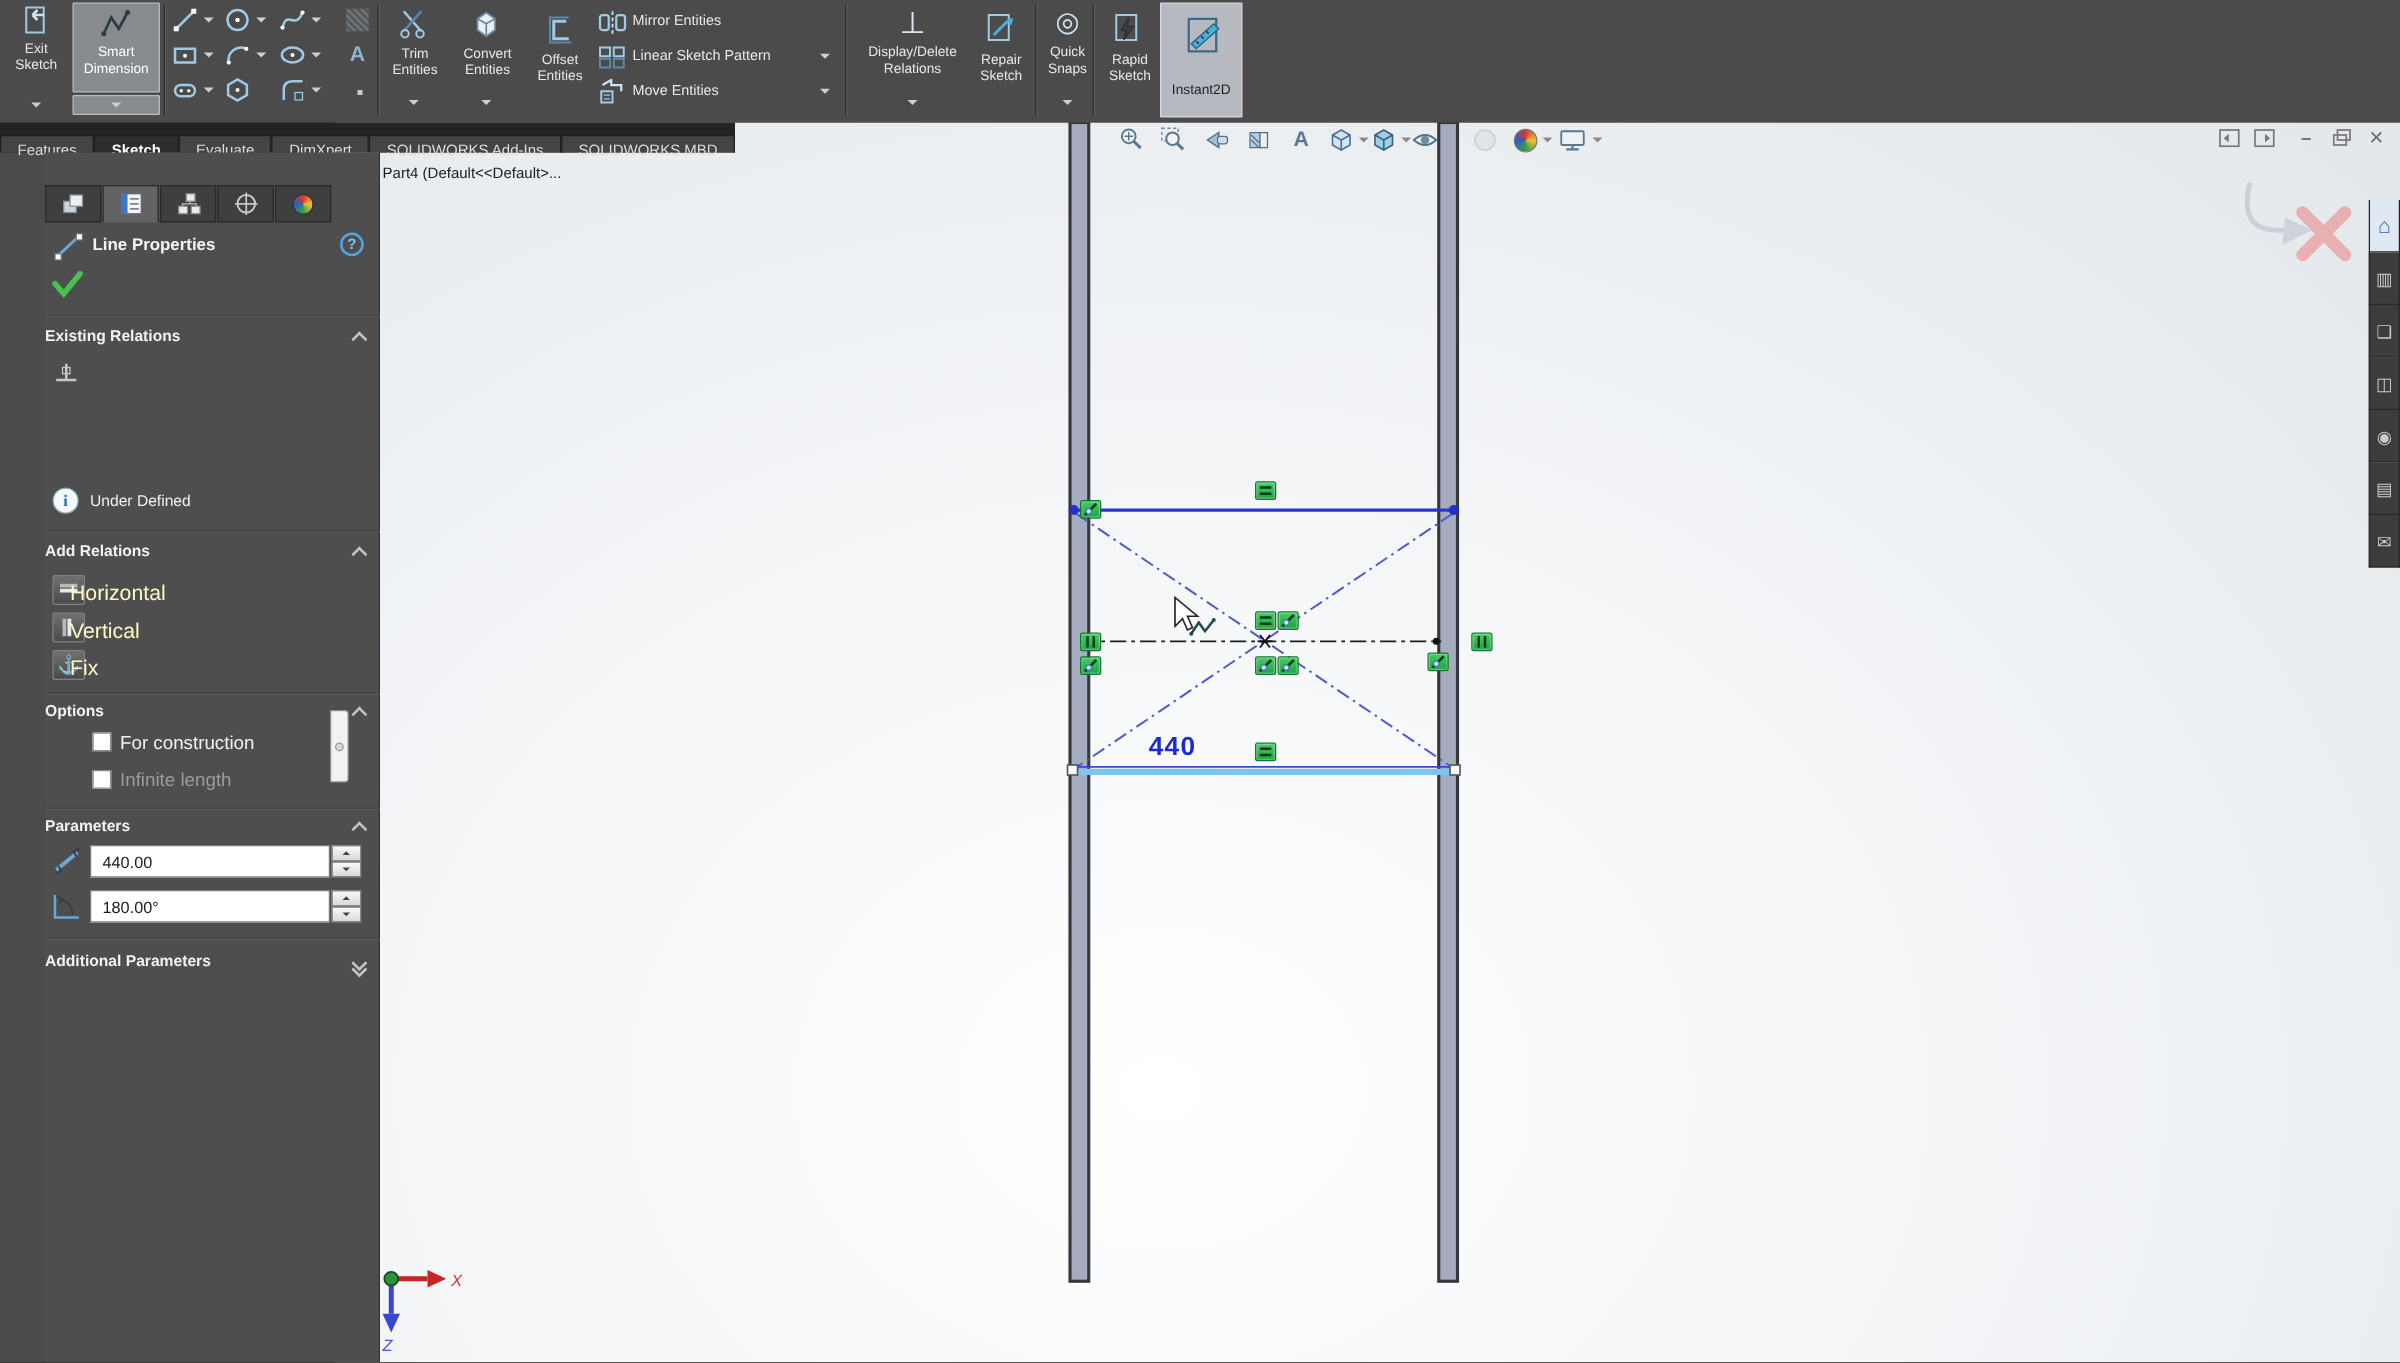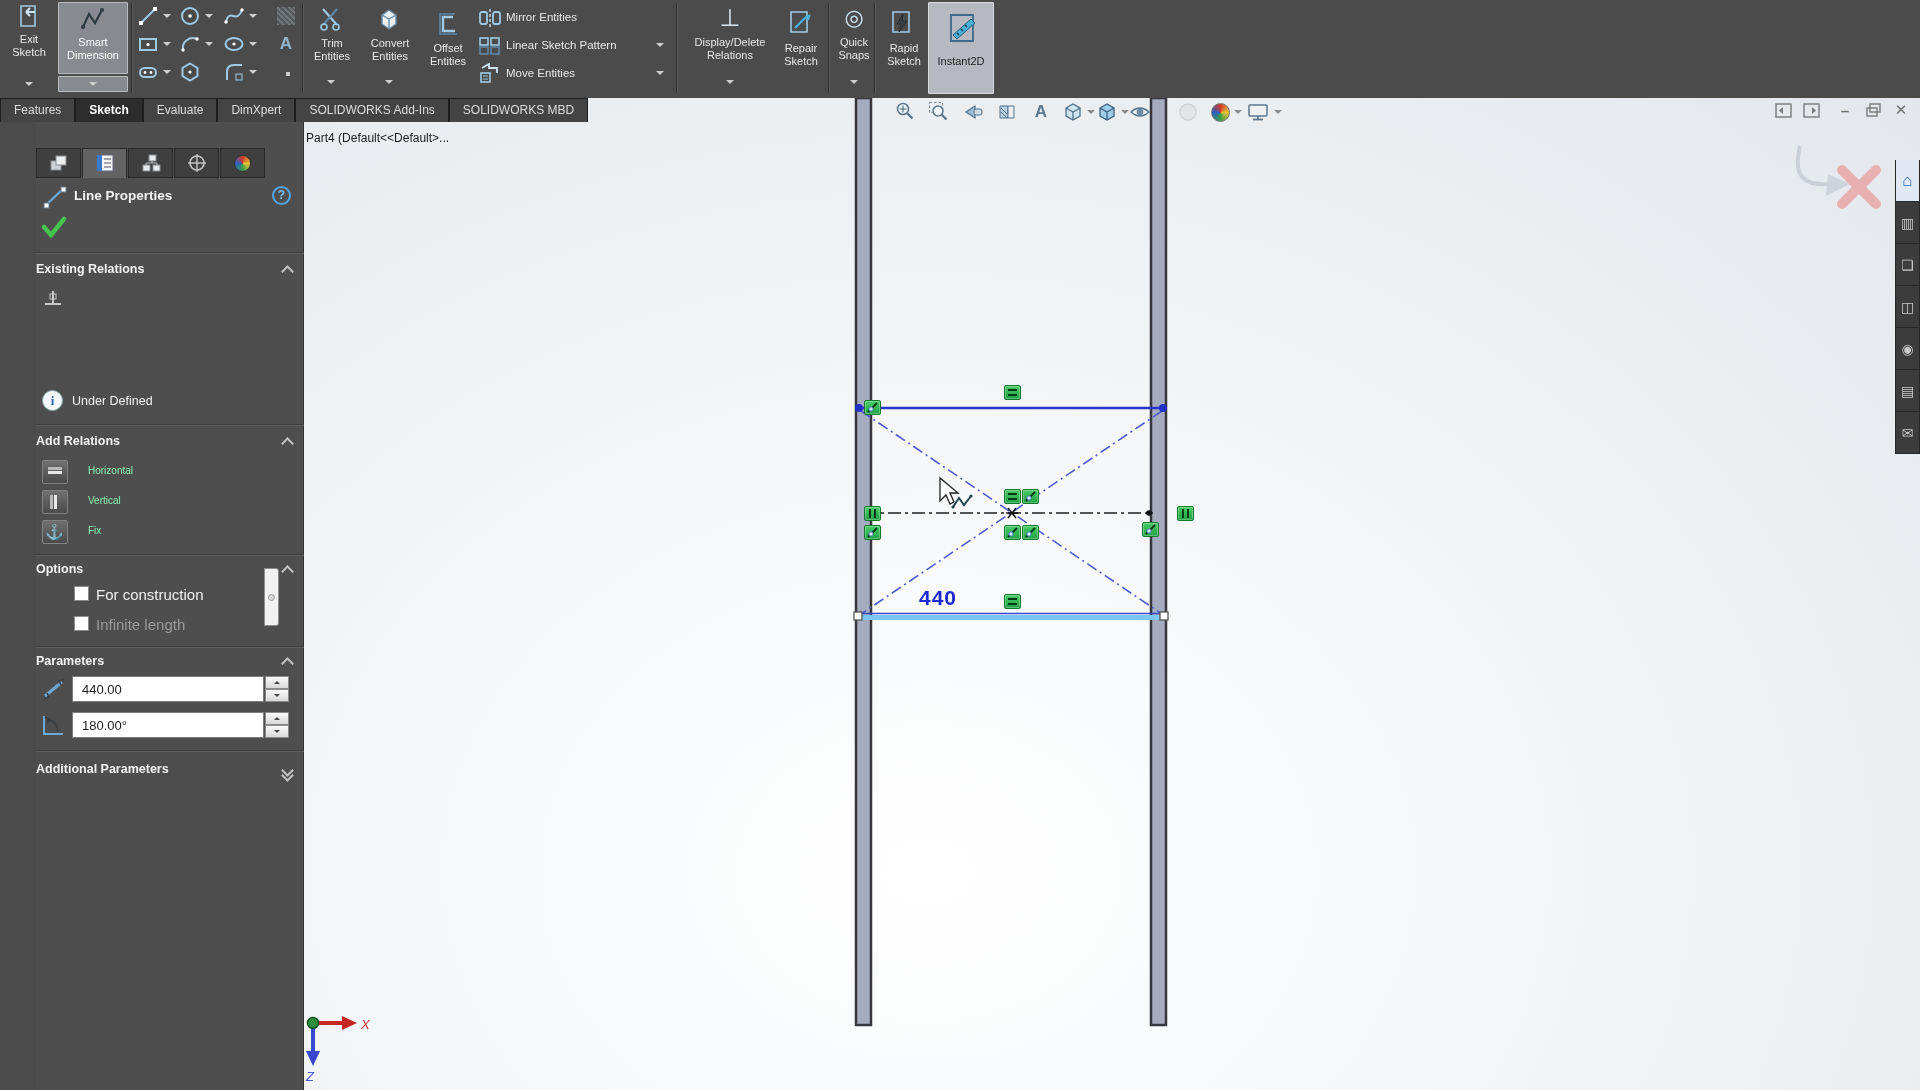--- a/index.html
+++ b/index.html
@@ -16,21 +16,21 @@
   .vsep { position:absolute; top:3px; height:90px; width:1px; background:#2e2e2e; box-shadow:1px 0 0 #5d5d5d; }
   .tool { position:absolute; width:24px; height:24px; display:flex; align-items:center; justify-content:center; }
   .tcaret { position:absolute; width:10px; height:24px; display:flex; align-items:center; justify-content:center; }
   .glabel { position:absolute; color:#e8e8e8; font-size:11px; text-align:center; line-height:12.5px; }
   .rowlbl { position:absolute; color:#e8e8e8; font-size:11.5px; line-height:14px; white-space:nowrap; }
   .selbtn { background:#878b90; border:1px solid #b9bdc2; border-radius:1px; }
   .grayico { opacity:.45; }
 
   
   #tabrow { position:absolute; left:0; top:98px; height:24px; display:flex; background:#242424; z-index:31; }
-  .tab { padding:0 13px; line-height:23px; font-size:12px; color:#dcdcdc; background:#444; border:1px solid #1e1e1e; border-bottom:none; white-space:nowrap; }
+  .tab { padding:0 13px; line-height:23px; font-size:12px; color:#dcdcdc; background:#444; border:1px solid #1e1e1e; border-bottom:none; white-space:nowrap;margin-top:10px; }
   .tab.active { background:#2d2d2d; color:#fff; font-weight:bold; }
 
   
   #viewport { position:absolute; left:268px; top:98px; width:1652px; height:992px;
     background: radial-gradient(ellipse at 40% 78%, #ffffff 0%, #f4f6f8 42%, #e3e7eb 100%); z-index:1; }
 
   
   #panel { position:absolute; left:0; top:122px; width:268px; height:968px; background:#4e4e4e; border-right:1px solid #333; z-index:32;margin-left:36px; }
   .pmtab { position:absolute; top:26px; width:45px; height:30px; background:#3f3f3f; border:1px solid #292929; display:flex; align-items:center; justify-content:center; }
   .pmtab.active { background:#636363; border-bottom-color:#636363; }
@@ -40,21 +40,21 @@
   .chev.down:before { transform:rotate(225deg); top:-1px; }
   .pdiv { position:absolute; left:0; width:268px; height:2px; background:#404040; border-bottom:1px solid #5c5c5c; }
   .cb { position:absolute; left:38px; width:15px; height:15px; background:#fff; border:1px solid #8a8a8a; }
   .cblbl { position:absolute; left:60px; font-size:15px; color:#f0f0f0; }
   .pinput { position:absolute; left:36px; width:192px; height:26px; background:#fff; border:1px solid #7c7c7c; font-family:"Liberation Sans",sans-serif; font-size:13px; color:#1c1c1c; padding:0 0 0 9px; }
   .spin { position:absolute; left:229px; width:24px; height:26px; display:flex; flex-direction:column; }
   .spin div { flex:1; background:linear-gradient(#fafafa,#d8d8d8); border:1px solid #8a8a8a; display:flex; align-items:center; justify-content:center; }
   .spin .u:after { content:""; width:0; height:0; border:3.5px solid transparent; border-bottom-color:#444; border-top-width:0; }
   .spin .d:after { content:""; width:0; height:0; border:3.5px solid transparent; border-top-color:#444; border-bottom-width:0; }
   .relbtn { position:absolute; left:6px; width:26px; height:24px; background:linear-gradient(#707070,#4a4a4a); border:1px solid #828282; border-radius:2px; display:flex; align-items:center; justify-content:center; }
-  .rellbl { position:absolute; left:52px; font-size:10px; color:#86efac; }
+  .rellbl { position:absolute; left:20px; font-size:17px; color:#fef9c3; }
 
   
   .rel { position:absolute; width:17px; height:15px; background:linear-gradient(#48cc66,#1fa344); border:1px solid #0e7a2a; border-radius:2px; display:flex; align-items:center; justify-content:center; z-index:10; box-shadow:inset 0 0 0 1px rgba(255,255,255,.28); }
   .rel-h { width:9px; height:7px; border-top:2px solid #073a14; border-bottom:2px solid #073a14; }
   .rel-v { height:9px; width:7px; border-left:2px solid #073a14; border-right:2px solid #073a14; }
 
   
   .hico { position:absolute; top:100px; width:24px; height:24px; z-index:12; display:flex; align-items:center; justify-content:center; }
   .hcaret { position:absolute; top:110px; width:0; height:0; border:4px solid transparent; border-top-color:#8a8a8a; border-bottom-width:0; z-index:12; }
   .wbtn { position:absolute; top:100px; z-index:12; color:#6f6f6f; font-size:15px; display:flex; align-items:center; justify-content:center; width:22px; height:20px; }
@@ -503,21 +503,21 @@
         </svg>
       </div>
     <div class="glabel" style="left:878px;top:42px;width:52px">Rapid Sketch</div>
 
     <div class="abs" style="left:928px;top:2px;width:66px;height:92px;background:#b6bac0;border:1px solid #d8dadc;border-radius:1px">
       <svg width="34" height="34" style="margin:8px 0 0 16px">
           <path d="M6,4 h22 v26 h-22 z" fill="none" stroke="#3b6a8c" stroke-width="1.8"></path>
           <path d="M8,24 L26,8 l4,4 L12,28 Z" fill="#49b0d8" stroke="#2a5a7a"></path>
           <path d="M12,22 l2,2 M16,18 l2,2 M20,14 l2,2" stroke="#1a3a50" stroke-width="1.4"></path>
         </svg>
-      <div style="text-align:center;font-size:11px;color:#1f1f1f;margin-top:6px">Instant2D</div>
+      <div style="text-align:center;font-size:11px;color:#1f1f1f;margin-top:16px">Instant2D</div>
     </div>
   </div>
 
   <div id="tabrow">
     <div class="tab">Features</div>
     <div class="tab active">Sketch</div>
     <div class="tab">Evaluate</div>
     <div class="tab">DimXpert</div>
     <div class="tab">SOLIDWORKS Add-Ins</div>
     <div class="tab">SOLIDWORKS MBD</div>

